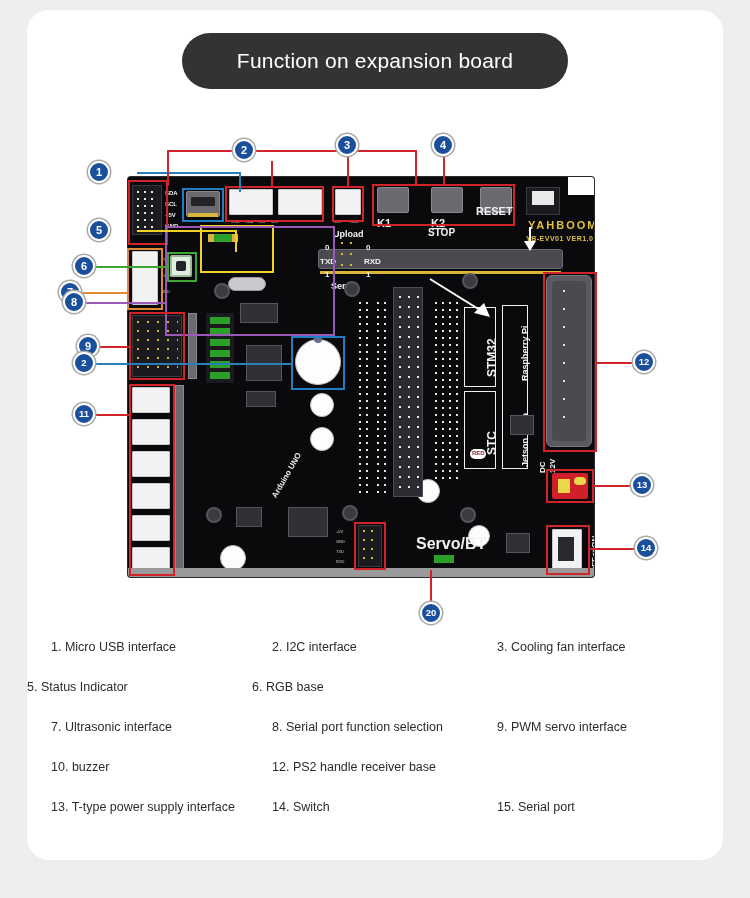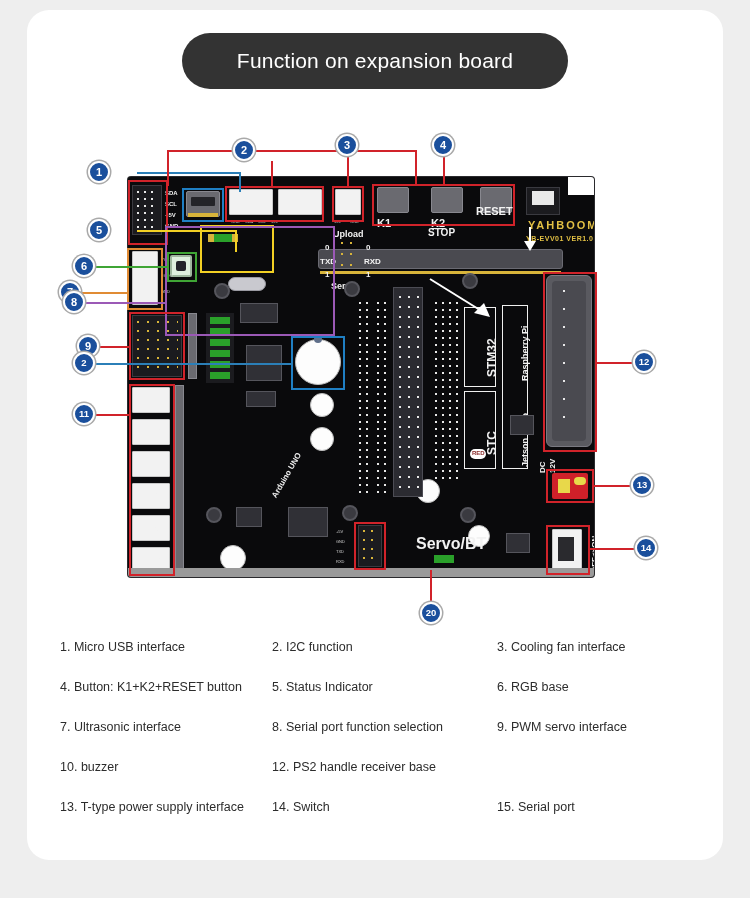--- a/index.html
+++ b/index.html
@@ -106,21 +106,21 @@
     border: 2px solid #ffffff;
     box-shadow: 0 0 0 1.5px #a9a9a9;
     z-index: 20;
   }
   .badge.sm { font-size: 9.5px; }
 
   
   .legend { position: absolute; left: 0px; top: 630px; width: 696px; }
   .legend-row { display: flex; margin-bottom: 26px; }
   .legend-item { font-size: 12.5px; color: #2c2c2c; }
-  .legend-col-1 { width: 245px; padding-left: 33px; }
+  .legend-col-1 { width: 245px; padding-left: 24px; }
   .legend-col-2 { width: 225px; }
   .legend-col-3 { width: 225px; }
 </style>
 </head>
 <body>
 
 <div class="page">
   <div class="card">
 
     <div class="title-pill">
@@ -371,33 +371,29 @@
 
     <div class="legend">
 
       <div class="legend-row">
         <div class="legend-item legend-col-1">
           <span>1.</span>
           <span>Micro USB interface</span>
         </div>
         <div class="legend-item legend-col-2">
           <span>2.</span>
-          <span>I2C function</span>
+          <span>I2C interface</span>
         </div>
         <div class="legend-item legend-col-3">
           <span>3.</span>
           <span>Cooling fan interface</span>
         </div>
       </div>
 
       <div class="legend-row">
-        <div class="legend-item legend-col-1">
-          <span>4.</span>
-          <span>Button: K1+K2+RESET button</span>
-        </div>
         <div class="legend-item legend-col-2">
           <span>5.</span>
           <span>Status Indicator</span>
         </div>
         <div class="legend-item legend-col-3">
           <span>6.</span>
           <span>RGB base</span>
         </div>
       </div>
 

